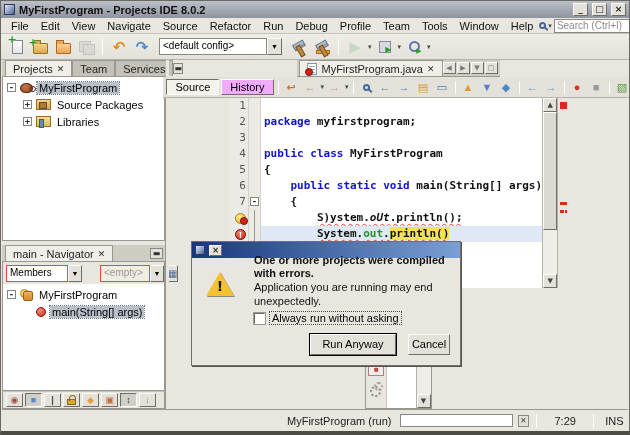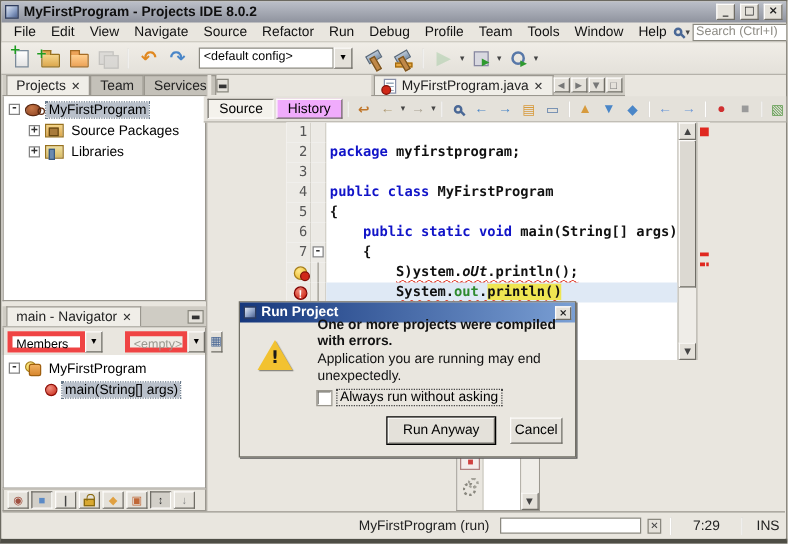--- a/index.html
+++ b/index.html
@@ -68,21 +68,21 @@
   .ico-package-folder::after{content:"";position:absolute;left:2px;top:2px;width:6px;height:5px;background:#a97b3a;border:1px solid #6a4a12;}
   .ico-lib-folder{position:relative;flex:none;width:15px;height:11px;background:linear-gradient(#f0e0a0,#d8bc66);border:1px solid #96701e;}
   .ico-lib-folder::after{content:"";position:absolute;left:2px;top:2px;width:3px;height:7px;background:#6a8ab0;border:1px solid #3a5a80;}
   .ico-class{width:13px;height:12px;position:relative;flex:none;}
   .ico-class::before{content:"";position:absolute;left:0;top:0;width:7px;height:7px;border-radius:50%;background:radial-gradient(circle at 35% 30%,#ffe98a,#e8c030);border:1px solid #a8801a;}
   .ico-class::after{content:"";position:absolute;right:0;bottom:0;width:8px;height:8px;background:linear-gradient(#f0b060,#d88830);border:1px solid #a06010;border-radius:2px;}
   .ico-method{width:10px;height:10px;border-radius:50%;background:radial-gradient(circle at 35% 30%,#f09080,#c82818);border:1px solid #901008;flex:none;}
   
   #nav-controls{height:22px;display:flex;align-items:center;gap:3px;padding:0 3px;background:#e9e6df;border-left:1px solid #9a978f;border-right:1px solid #9a978f;}
   .combo{display:flex;align-items:center;height:17px;}
-  .combo .cval{background:#fff;border:4px solid #ef4444;font-size:10px;padding:1px 3px;height:17px;white-space:nowrap;}
+  .combo .cval{background:#fff;border:1px solid #ef4444;font-size:10px;padding:1px 3px;height:17px;white-space:nowrap;}
   .combo .cbtn{width:14px;height:17px;background:#e4e1da;border:1px solid;border-color:#fdfcfa #6f6d66 #6f6d66 #fdfcfa;font-size:7px;line-height:15px;text-align:center;}
   .combo.dis .cval{color:#9a988f;background:#f0ede7;margin-left:15px;}
   .sqbtn{width:18px;height:17px;background:#e4e1da;border:1px solid;border-color:#fdfcfa #6f6d66 #6f6d66 #fdfcfa;display:flex;align-items:center;justify-content:center;font-size:10px;color:#4a6896;}
   #nav-filters{height:18px;background:#e9e6df;border:1px solid #9a978f;border-top:1px solid #c6c3bb;display:flex;align-items:center;gap:2px;padding:0 3px;}
   .fbtn{width:17px;height:14px;background:#e4e1da;border:1px solid;border-color:#fdfcfa #6f6d66 #6f6d66 #fdfcfa;display:flex;align-items:center;justify-content:center;font-size:9px;font-weight:bold;}
   .fbtn.pressed{background:#d2cfc8;border-color:#6f6d66 #fdfcfa #fdfcfa #6f6d66;}
   .lock{width:9px;height:6px;background:#d8a830;border:1px solid #8a6a10;position:relative;margin-top:4px;}
   .lock::before{content:"";position:absolute;left:1px;top:-5px;width:5px;height:5px;border:1px solid #8a6a10;border-bottom:none;border-radius:4px 4px 0 0;}
   
   #ed-tabrow{height:17px;background:#cfccc4;display:flex;align-items:flex-end;border-bottom:1px solid #9a978f;}
@@ -508,21 +508,20 @@
     <span id="status-cancel">✕</span>
     <span class="stsep"></span>
     <span id="status-time">7:29</span>
     <span class="stsep"></span>
     <span id="status-ins">INS</span>
   </div>
 
   <div id="dialog">
     <div id="dlg-title">
       <span class="cube" style="width:10px;height:10px;"></span>
-      <span class="dtitle">Run Project</span>
       <span class="winbtn">×</span>
     </div>
     <div class="warn-tri">
       <div class="tri"></div>
       <div class="bang">!</div>
     </div>
     <div id="dlg-msg">
       <div class="m1">One or more projects were compiled with errors.</div>
       <div class="m2">Application you are running may end unexpectedly.</div>
     </div>

